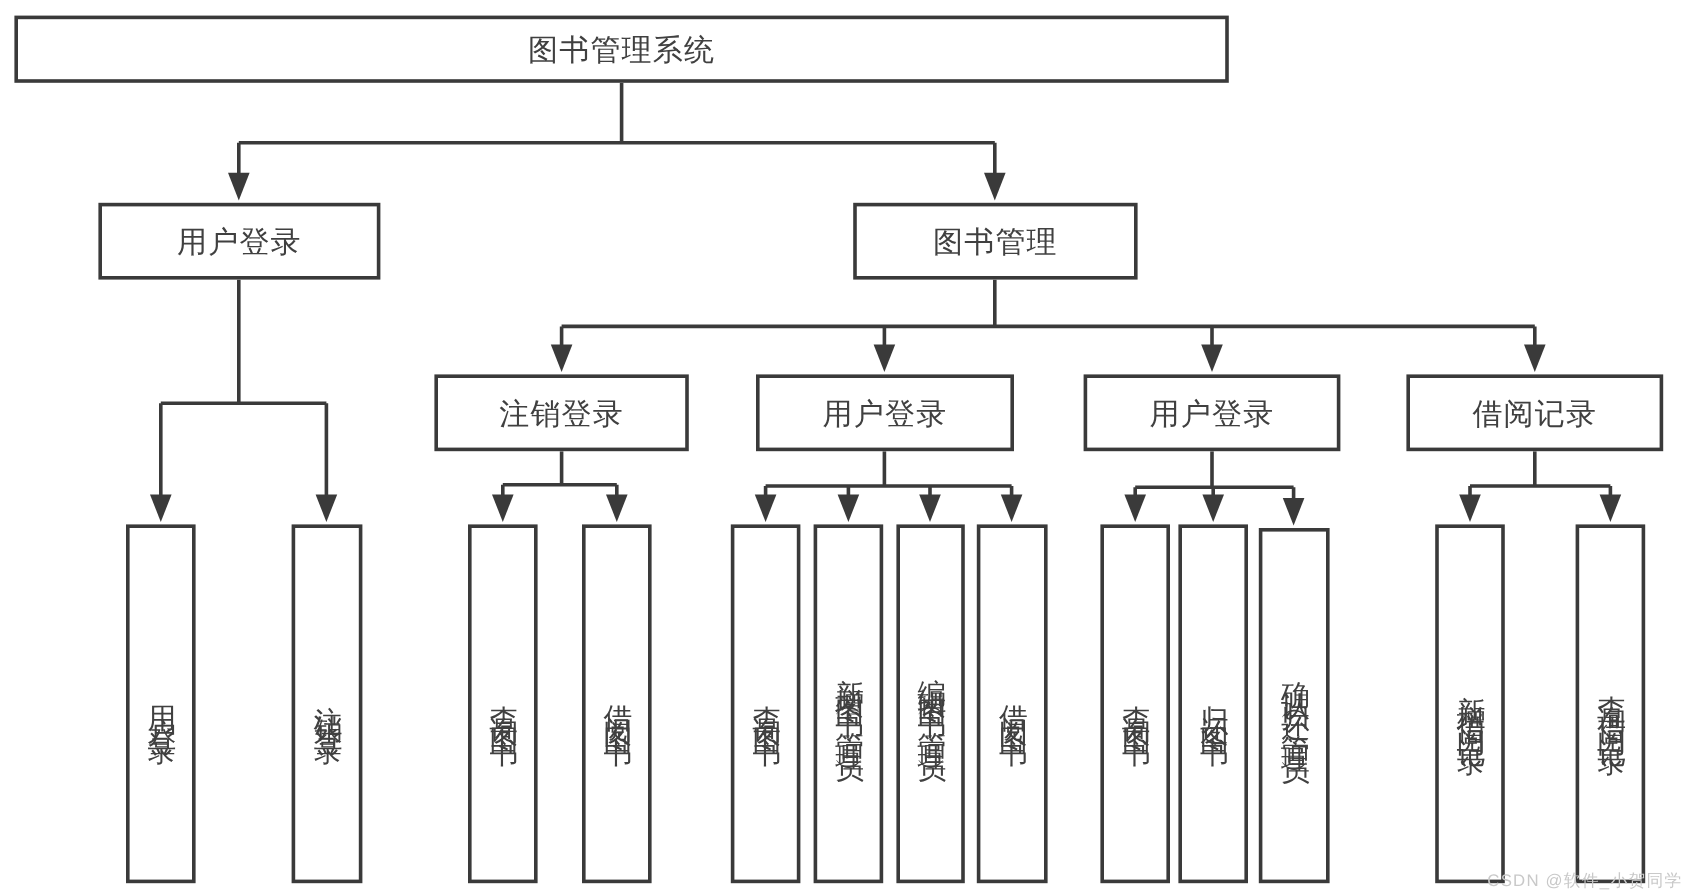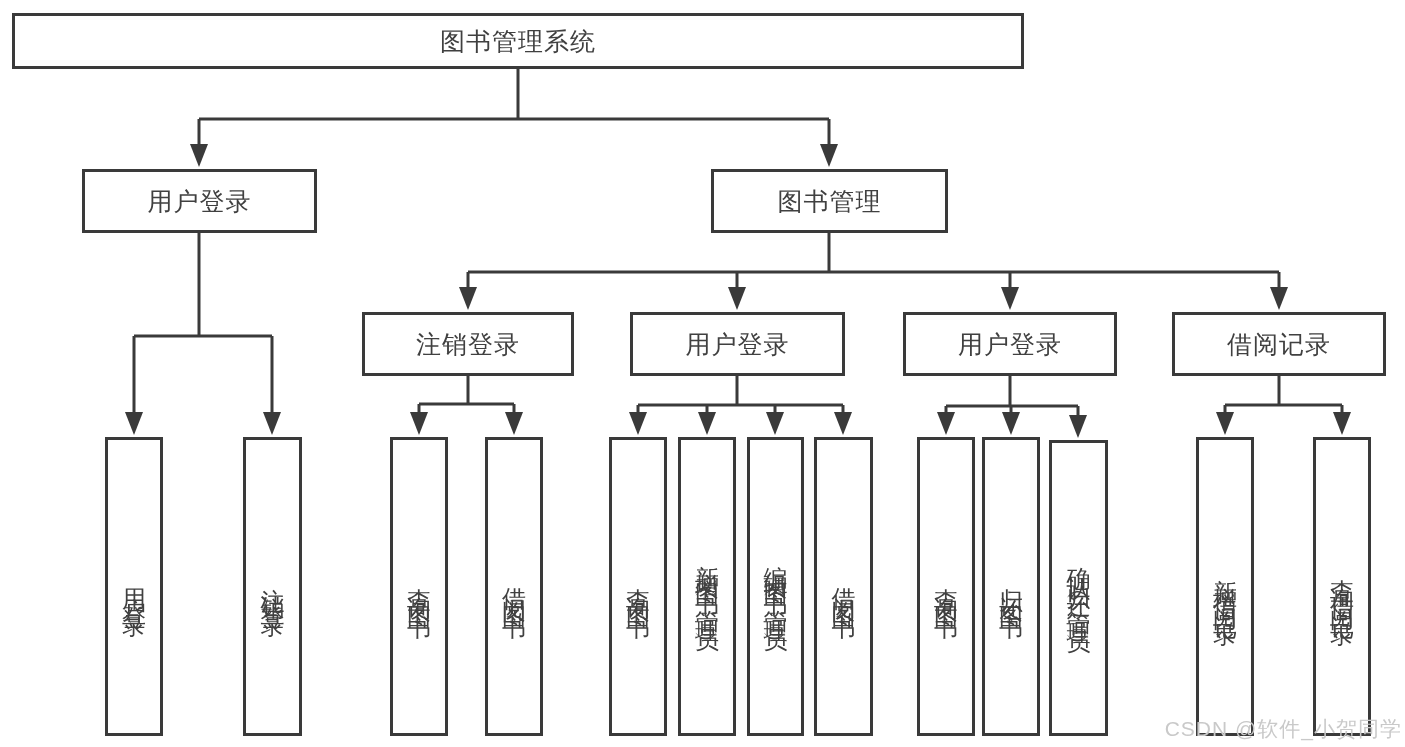--- a/index.html
+++ b/index.html
@@ -39,21 +39,21 @@
     text-orientation: mixed;
     font-size: 24px;
     letter-spacing: 9px;
     color: #404040;
     line-height: 1;
   }
   .watermark {
     position: absolute;
     right: 3px;
     bottom: 4px;
-    font-size: 21px;
+    font-size: 14px;
     color: #c9c9c9;
     letter-spacing: 1px;
     z-index: 5;
     white-space: nowrap;
   }
 </style>
 </head>
 <body>
 
 <div id="canvas">

